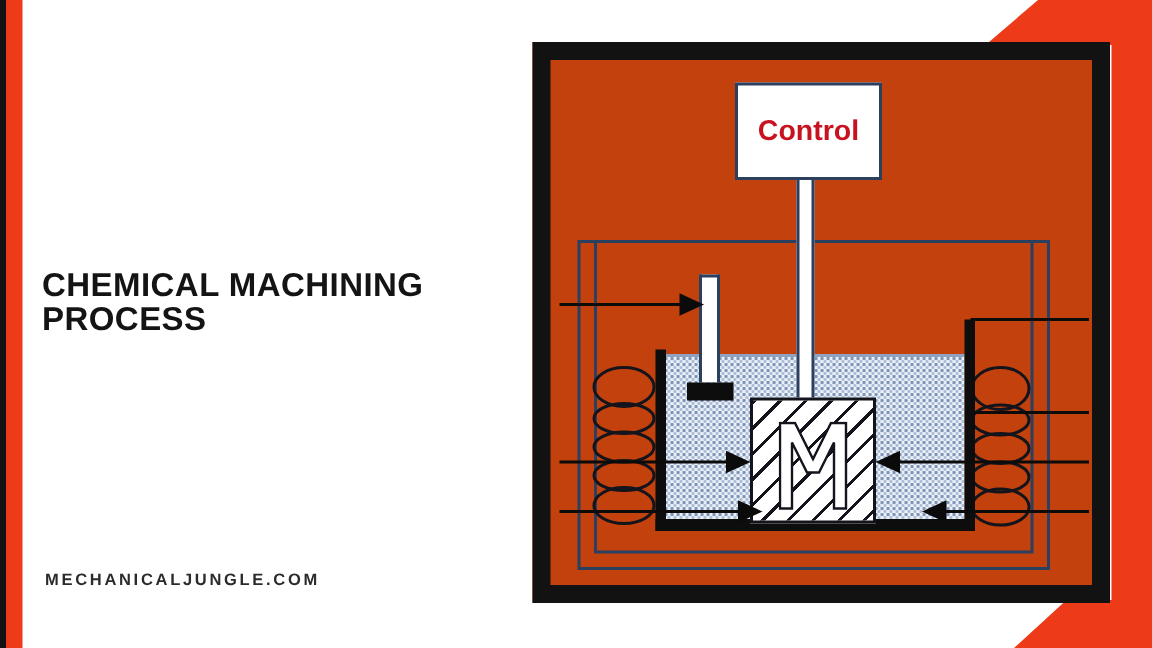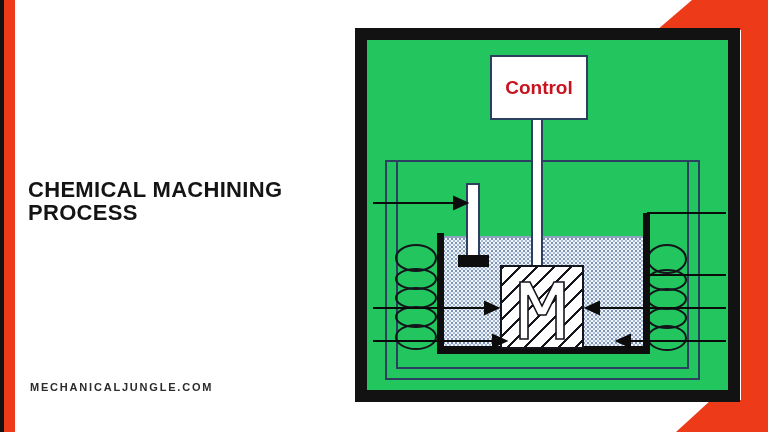--- a/index.html
+++ b/index.html
@@ -11,21 +11,21 @@
   .edge-black{left:0;top:0;width:4px;height:432px;background:#121212;}
   .edge-orange{left:4px;top:0;width:11px;height:432px;background:#ED3A18;}
 
   
   .title{left:28px;top:178px;color:#141414;font-size:22px;font-weight:bold;
          line-height:23px;letter-spacing:.3px;}
   .footer{left:30px;top:381px;color:#2B2B2B;font-size:11px;font-weight:bold;letter-spacing:1.8px;}
 
   
   .diagram{left:355px;top:28px;width:385px;height:374px;border:12px solid #121212;
-           background:#22c55e;box-sizing:border-box;}
+           background:#c2410c;box-sizing:border-box;}
   .diagram .abs{position:absolute;}
 
   .control-box{left:123px;top:15px;width:98px;height:65px;border:2px solid #2B3F5E;
                box-sizing:border-box;background:#fff;display:flex;align-items:center;justify-content:center;}
   .control-box span{color:#C9121F;font-size:19px;font-weight:bold;}
 
   .control-rod{left:164px;top:78px;width:12px;height:149px;background:#fff;box-sizing:border-box;
                border-left:2px solid #2B3F5E;border-right:2px solid #2B3F5E;}
 
   .tank-outer{left:18px;top:120px;width:315px;height:220px;border:2px solid #2B3F5E;box-sizing:border-box;}

